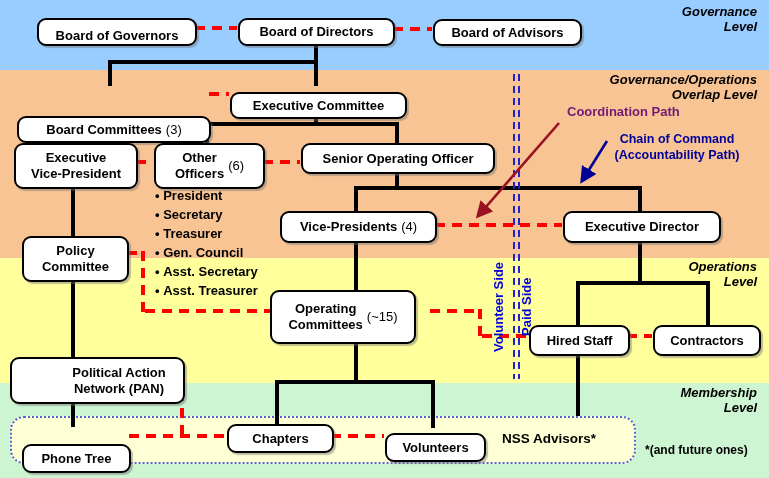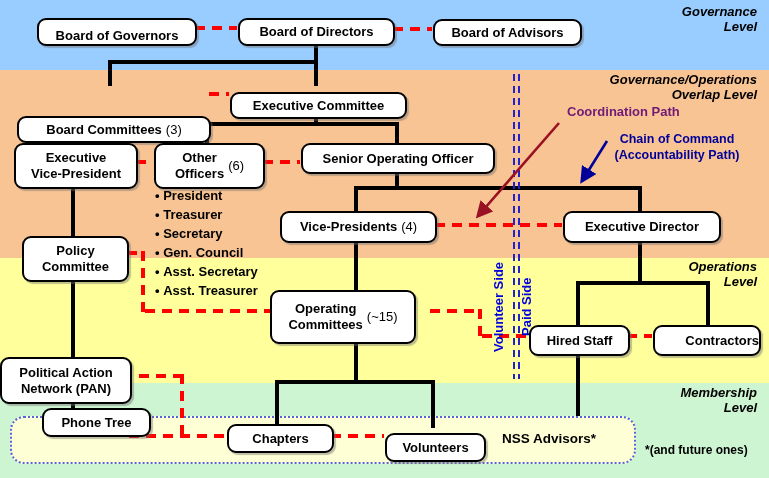--- a/index.html
+++ b/index.html
@@ -86,23 +86,23 @@
   #bx-bcom{left:17px;top:84px;width:190px;height:23px;margin-top:32px;}
   #bx-ecom{left:230px;top:84px;width:173px;height:23px;margin-top:8px;}
   #bx-evp{left:14px;top:143px;width:120px;height:42px;}
   #bx-oo{left:154px;top:143px;width:107px;height:42px;}
   #bx-soo{left:301px;top:143px;width:190px;height:27px;}
   #bx-vp{left:280px;top:211px;width:153px;height:28px;}
   #bx-ed{left:563px;top:211px;width:154px;height:28px;}
   #bx-pc{left:22px;top:236px;width:103px;height:42px;}
   #bx-oc{left:270px;top:290px;width:142px;height:50px;}
   #bx-hs{left:529px;top:325px;width:97px;height:27px;}
-  #bx-con{left:653px;top:325px;width:104px;height:27px;justify-content:flex-end;}
-  #bx-pan{left:0;top:357px;width:128px;height:43px;}
-  #bx-pt{left:22px;top:408px;width:105px;height:25px;margin-left:20px;}
+  #bx-con{left:653px;top:325px;width:104px;height:27px;}
+  #bx-pan{left:10px;top:357px;width:128px;height:43px;padding-left:43px;}
+  #bx-pt{left:22px;top:444px;width:105px;height:25px;}
   #bx-ch{left:227px;top:424px;width:103px;height:25px;}
   #bx-vol{left:385px;top:424px;width:97px;height:25px;margin-top:9px;}
   
   #officers-list{position:absolute;left:155px;top:186px;z-index:5;font-weight:bold;font-size:13px;}
   #officers-list .oi{height:19px;line-height:19px;white-space:nowrap;}
   #officers-list .oi::before{content:"\2022\00a0";}
   
   .level-label{position:absolute;right:12px;text-align:right;font-weight:bold;
     font-size:13px;line-height:1.18;white-space:pre-line;z-index:5;font-style:italic;}
   #lvl-governance{top:4px;}
@@ -252,22 +252,22 @@
     </div>
   <div class="box" id="bx-ch">
       <span class="lbl">Chapters</span>
     </div>
   <div class="box" id="bx-vol">
       <span class="lbl">Volunteers</span>
     </div>
 
   <div id="officers-list">
     <div class="oi">President</div>
+    <div class="oi">Secretary</div>
     <div class="oi">Treasurer</div>
-    <div class="oi">Secretary</div>
     <div class="oi">Gen. Council</div>
     <div class="oi">Asst. Secretary</div>
     <div class="oi">Asst. Treasurer</div>
   </div>
 
   <div class="level-label" id="lvl-governance">Governance
 Level</div>
   <div class="level-label" id="lvl-overlap">Governance/Operations
 Overlap Level</div>
   <div class="level-label" id="lvl-operations">Operations

